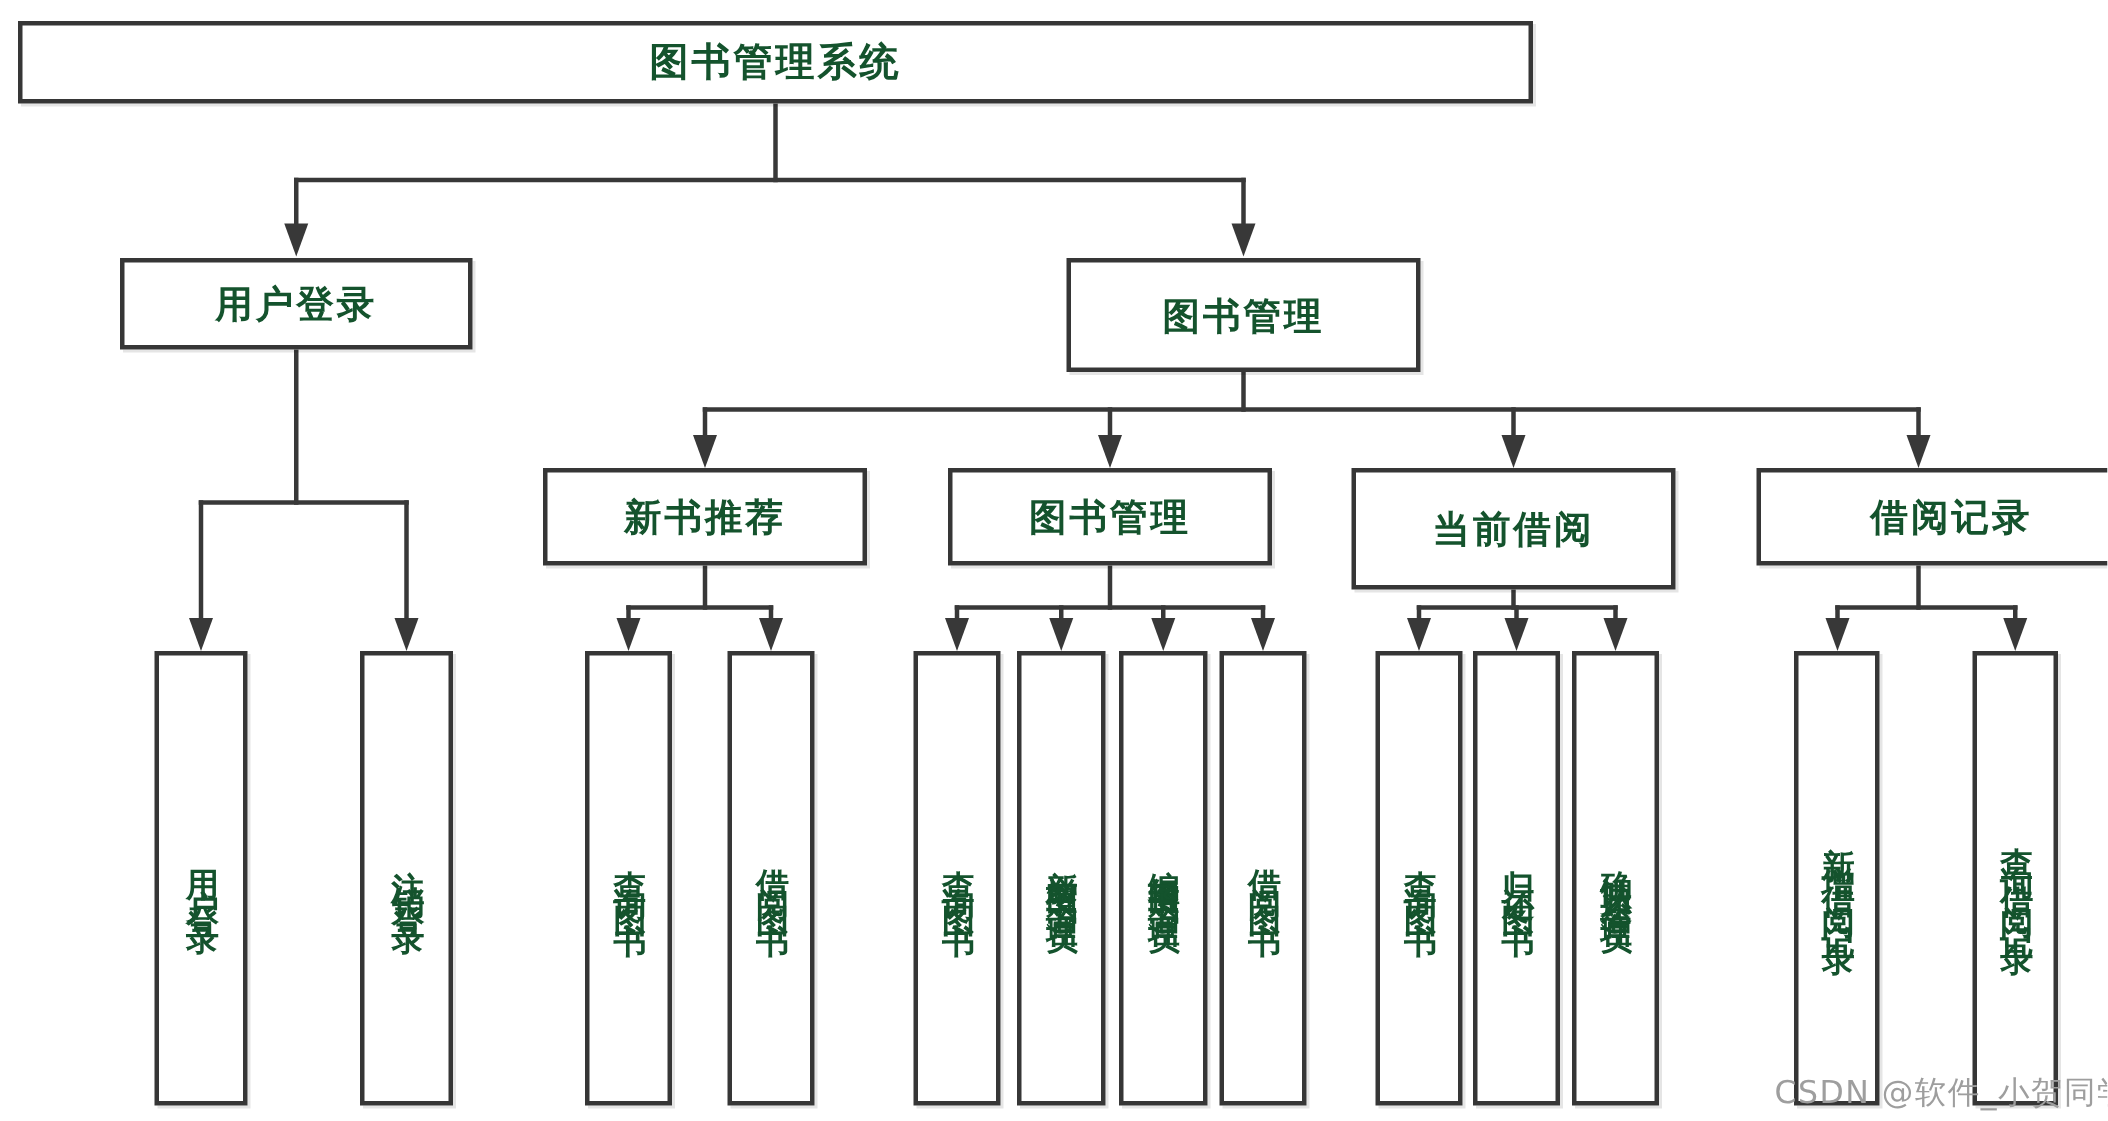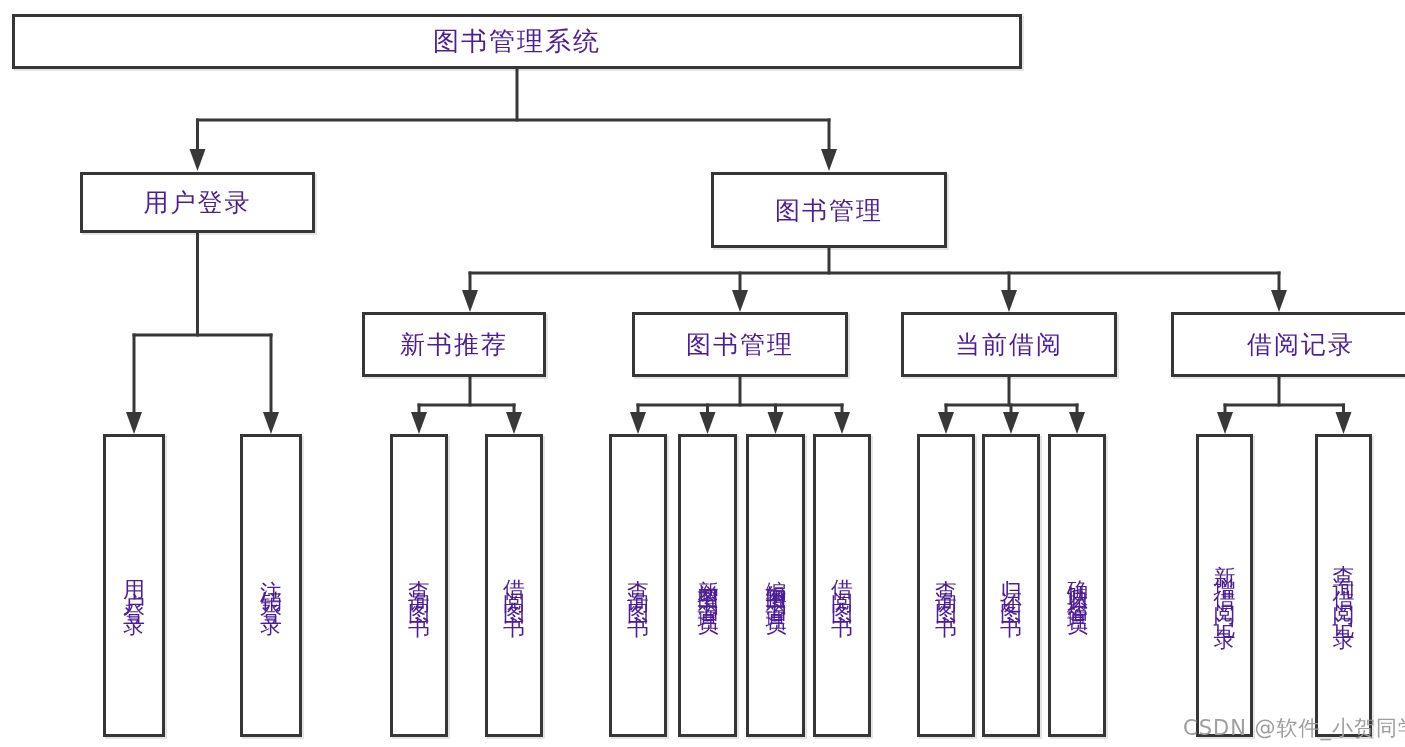--- a/index.html
+++ b/index.html
@@ -12,22 +12,23 @@
   }
   .wires{position:absolute;left:0;top:0;width:1405px;height:747px;}
   .wires line{stroke:#383838;stroke-width:3;stroke-linecap:square;}
   .wires polygon{fill:#383838;}
   .box{
     position:absolute;
     box-sizing:border-box;
     border:3px solid #363636;
     background:#ffffff;
     display:flex;align-items:center;justify-content:center;
-    color:#4c1d95;
+    color:#14532d;
     box-shadow:2px 2px 0 rgba(0,0,0,0.10);
+    font-weight:bold;
   }
   .box.h span{
     font-size:25px;letter-spacing:2px;white-space:nowrap;
   }
   .box.root span{font-size:26px;}
   .box.v span{
     writing-mode:vertical-rl;
     text-orientation:mixed;
     font-size:22px;
     letter-spacing:12px;
@@ -129,27 +130,27 @@
     <span>图书管理系统</span>
   </div>
 
   <div class="box h" style="left:80px;top:172px;width:235px;height:61px;">
     <span>用户登录</span>
   </div>
   <div class="box h" style="left:711px;top:172px;width:236px;height:76px;">
     <span>图书管理</span>
   </div>
 
-  <div class="box h" style="left:362px;top:312px;width:184px;height:65px;">
+  <div class="box h" style="left:362px;top:312px;width:216px;height:65px;">
     <span>新书推荐</span>
   </div>
   <div class="box h" style="left:632px;top:312px;width:216px;height:65px;">
     <span>图书管理</span>
   </div>
-  <div class="box h" style="left:901px;top:312px;width:216px;height:65px;">
+  <div class="box h" style="left:901px;top:312px;width:216px;height:81px;">
     <span>当前借阅</span>
   </div>
   <div class="box h" style="left:1171px;top:312px;width:260px;height:65px;">
     <span>借阅记录</span>
   </div>
 
   <div class="box v" style="left:103px;top:434px;width:62px;height:303px;">
     <span>用户登录</span>
   </div>
   <div class="box v" style="left:240px;top:434px;width:62px;height:303px;">

